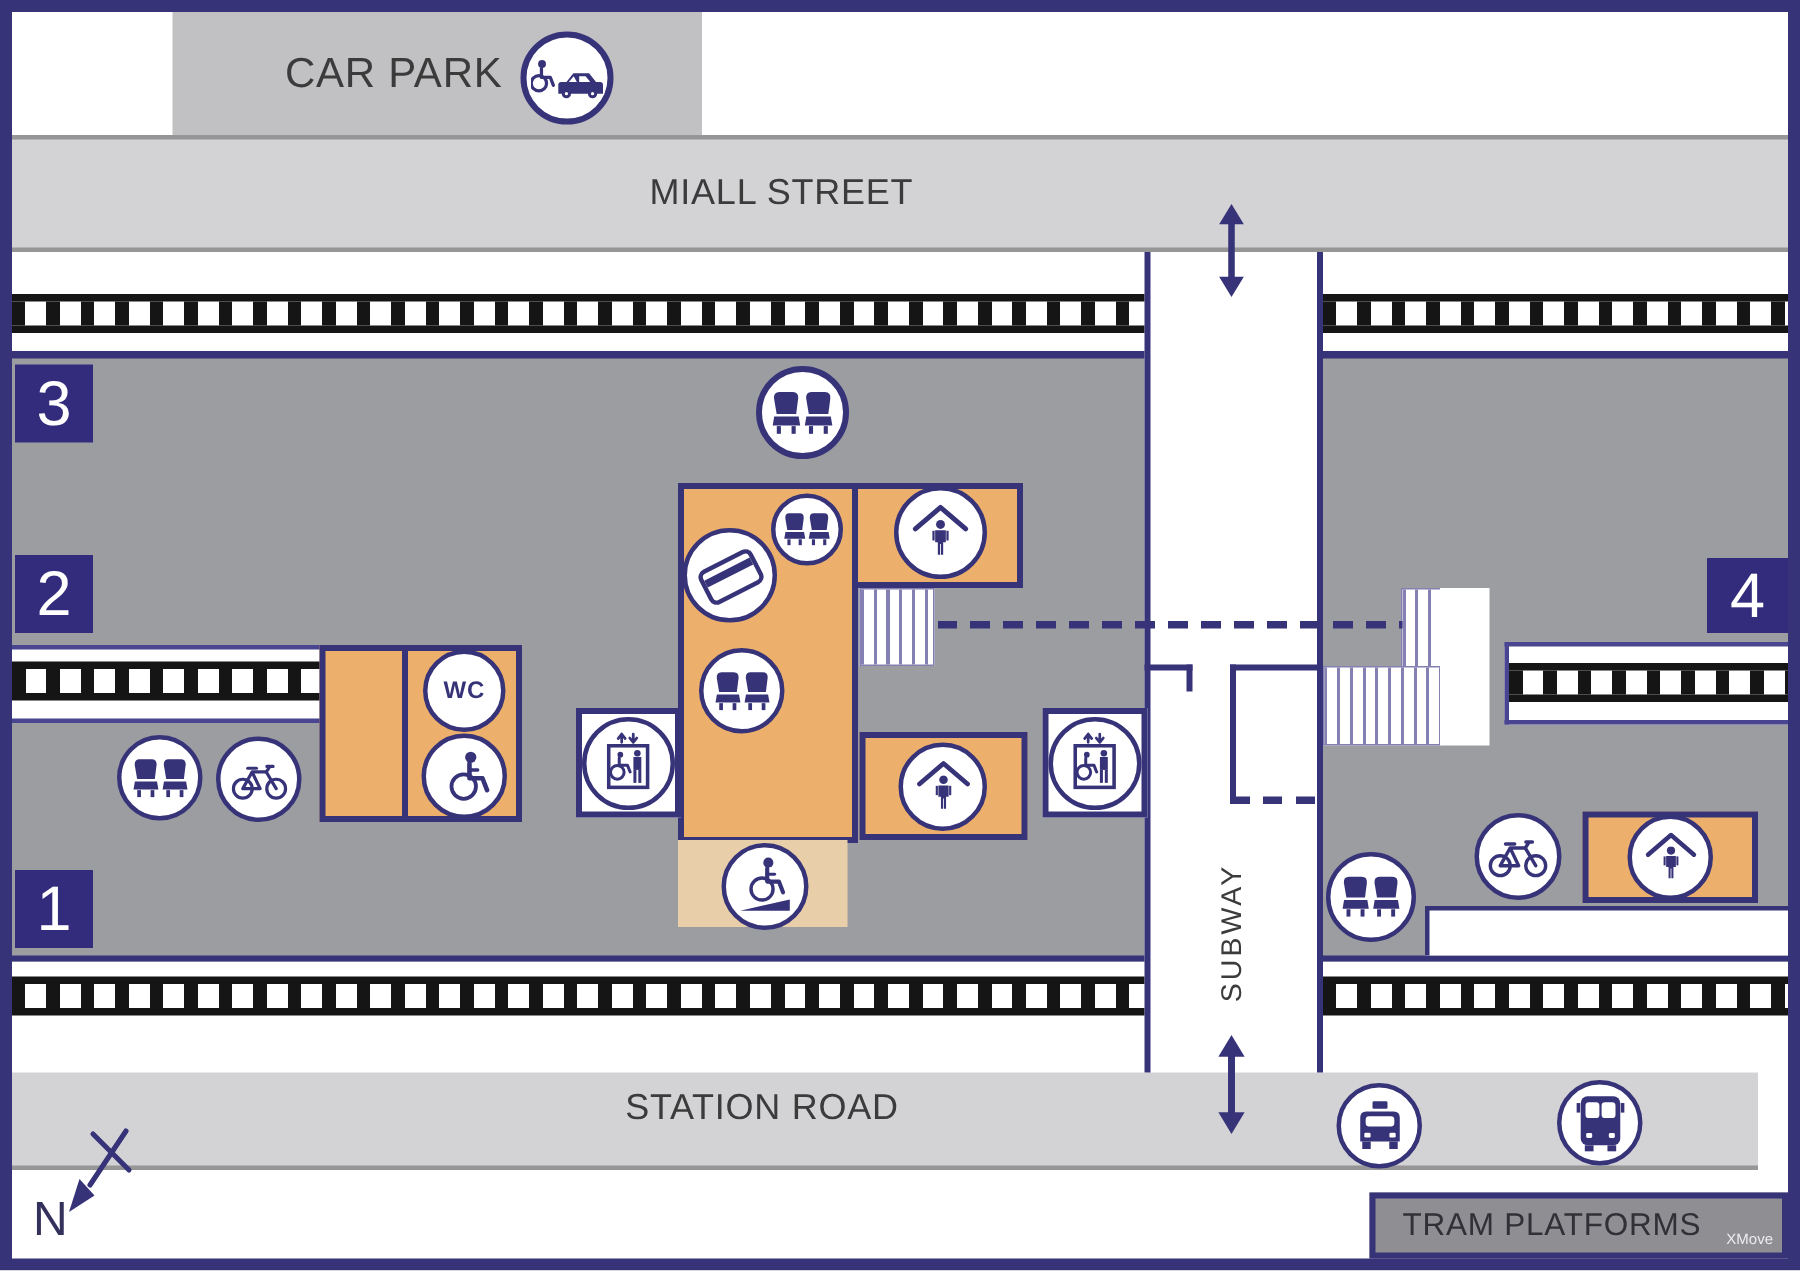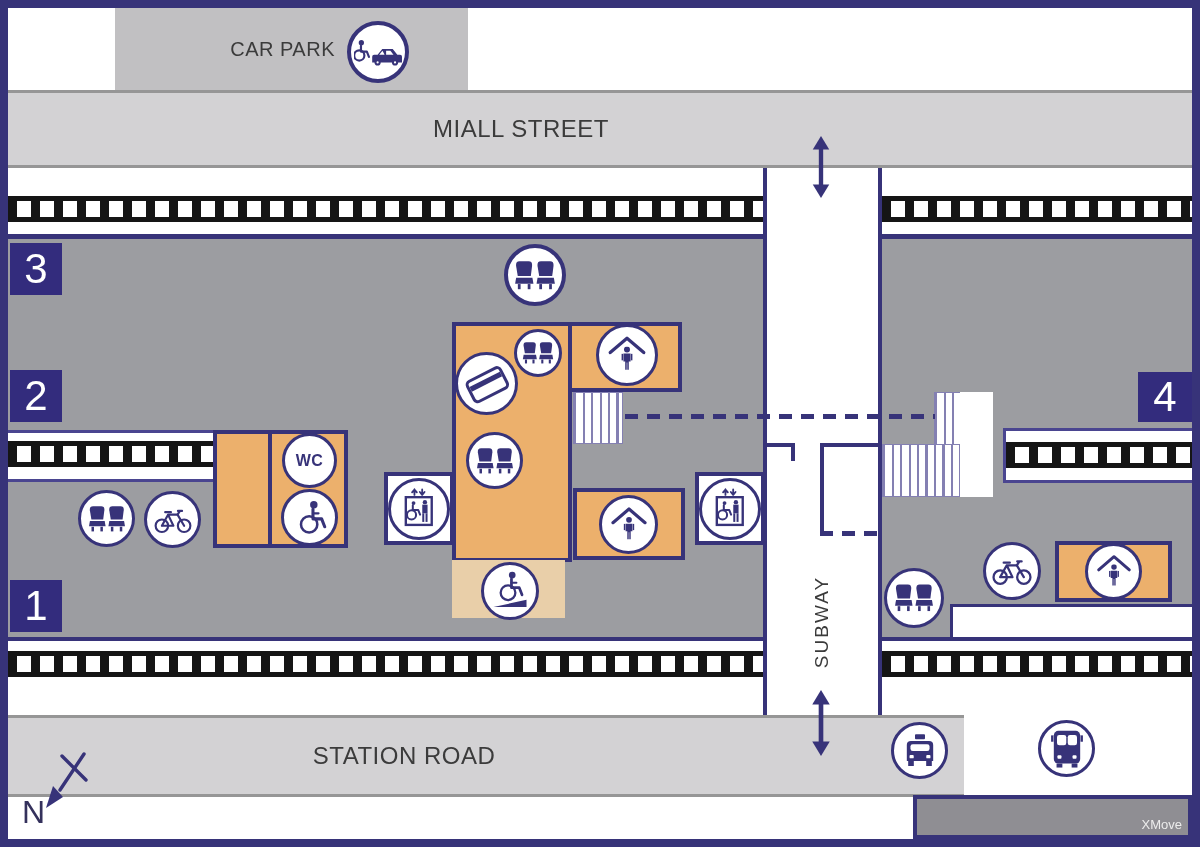--- a/index.html
+++ b/index.html
@@ -44,25 +44,25 @@
   .lift .inner{width:56px;height:56px;border:3px solid var(--purple);border-radius:50%;
         display:flex;align-items:center;justify-content:center;color:var(--purple);}
   .pnum{background:#332C7D;color:#fff;display:flex;align-items:center;justify-content:center;
         font-size:42px;z-index:7;}
   .wc-text{font-weight:bold;font-size:16px;color:var(--purple);letter-spacing:.5px;}
   .arrow{z-index:9;color:var(--purple);}
   #subway-label{display:flex;align-items:center;justify-content:center;transform:rotate(-90deg);
         color:var(--ink);font-size:19px;letter-spacing:2px;z-index:6;}
   #tram{background:var(--tram);border:4px solid var(--purple);box-sizing:border-box;z-index:6;
         display:flex;align-items:center;color:#303036;font-size:21px;letter-spacing:.5px;padding-left:18px;}
-  #watermark{position:absolute;right:6px;bottom:3px;font-size:13px;color:#ececec;letter-spacing:0;margin-top:44px;}
+  #watermark{position:absolute;right:6px;bottom:3px;font-size:10px;color:#ececec;letter-spacing:0;margin-top:44px;}
   #north-label{color:#34315c;font-size:32px;z-index:6;}
   #carpark{background:var(--cpark);z-index:1;}
   #carpark-label{position:absolute;top:0;bottom:0;right:133px;display:flex;align-items:center;
-        color:var(--ink);font-size:20px;letter-spacing:.5px;}
+        color:var(--ink);font-size:28px;letter-spacing:.5px;}
   svg.g{display:block;}
   #symbols{position:absolute;width:0;height:0;overflow:hidden;}
 </style>
 </head>
 <body>
 
 <svg id="symbols" aria-hidden="true">
   <defs>
     <symbol id="s-chair" viewBox="0 0 24 36">
       <g fill="currentColor">
@@ -191,21 +191,21 @@
   </div>
   <div class="circ b4 abs" style="left:347px;top:21px;width:62px;height:62px;">
     <svg class="g" width="48" height="32">
         <use href="#s-caracc"></use>
       </svg>
   </div>
 
   <div class="street abs" style="left:8px;top:90px;width:1184px;height:78px;">
     <div class="street-label" style="padding-right:158px;">MIALL STREET</div>
   </div>
-  <div class="street abs" style="left:8px;top:715px;width:956px;height:82px;">
+  <div class="street abs" style="left:8px;top:698px;width:1164px;height:82px;">
     <div class="street-label" style="padding-right:164px;">STATION ROAD</div>
   </div>
 
   <div class="track abs" style="left:8px;top:170px;width:757px;height:64px;">
       <div class="checker" style="top:26px;"></div>
     </div>
   <div class="track abs" style="left:882px;top:170px;width:310px;height:64px;">
       <div class="checker" style="top:26px;"></div>
     </div>
   <div class="track abs" style="left:8px;top:637px;width:757px;height:78px;">
@@ -352,20 +352,21 @@
     </div>
 
   <svg class="abs arrow" style="left:807px;top:136px;" width="28" height="62" viewBox="0 0 24 64">
       <use href="#s-arrowv"></use>
     </svg>
   <svg class="abs arrow" style="left:807px;top:690px;" width="28" height="66" viewBox="0 0 24 64">
       <use href="#s-arrowv"></use>
     </svg>
 
   <div id="tram" class="abs" style="left:913px;top:795px;width:279px;height:44px;">
+    <span>TRAM PLATFORMS</span>
     <span id="watermark">XMove</span>
   </div>
 
   <svg class="abs arrow" style="left:26px;top:746px;z-index:6;" width="76" height="64" viewBox="0 0 76 64">
       <use href="#s-north"></use>
     </svg>
   <div id="north-label" class="abs" style="left:22px;top:794px;">N</div>
 
   <div id="frame"></div>
 </div>

